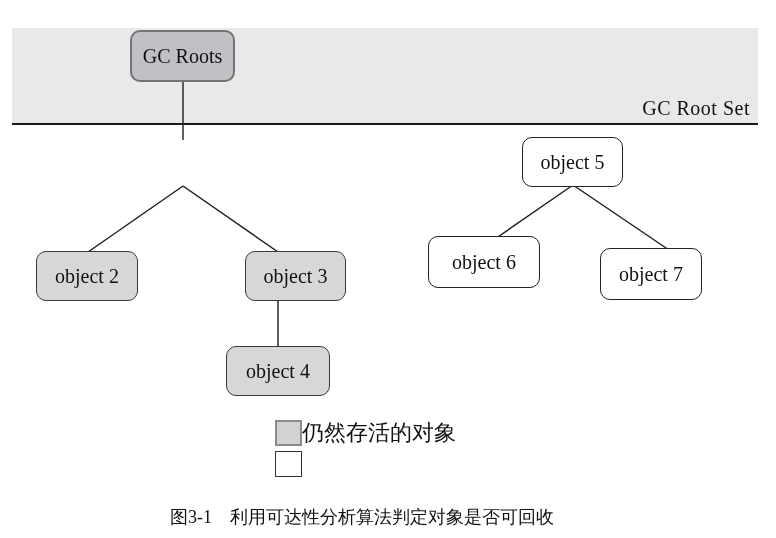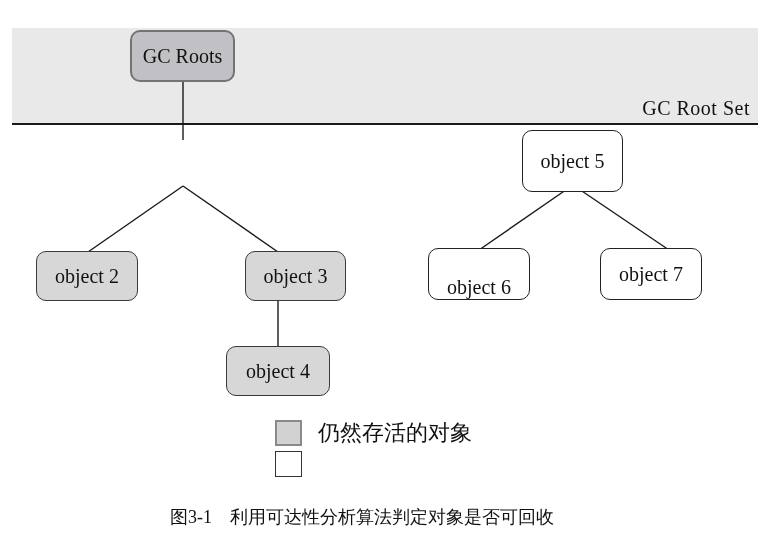--- a/index.html
+++ b/index.html
@@ -54,22 +54,22 @@
     border: 1.5px solid #3a3a3a;
   }
   .node.dead {
     background: #ffffff;
     border: 1.5px solid #222222;
   }
   .n1 { left: 132px; top: 138px; width: 101px; height: 50px; }
   .n2 { left:  36px; top: 251px; width: 102px; height: 50px; }
   .n3 { left: 245px; top: 251px; width: 101px; height: 50px; }
   .n4 { left: 226px; top: 346px; width: 104px; height: 50px; }
-  .n5 { left: 522px; top: 130px; width: 101px; height: 62px; }
-  .n6 { left: 428px; top: 248px; width: 102px; height: 52px; align-items: flex-end; }
+  .n5 { left: 522px; top: 137px; width: 101px; height: 50px; }
+  .n6 { left: 428px; top: 236px; width: 112px; height: 52px; }
   .n7 { left: 600px; top: 248px; width: 102px; height: 52px; }
   
   .legend {
     position: absolute;
     left: 275px; top: 419px;
   }
   .legend-row {
     display: flex;
     align-items: center;
     height: 27px;
@@ -82,21 +82,21 @@
   }
   .swatch.alive {
     background: #d2d2d2;
     border: 2px solid #8a8a8a;
   }
   .swatch.dead {
     background: #ffffff;
     border: 1.5px solid #333333;
   }
   .legend-label {
-    margin-left: 16px;
+    margin-left: 0;
     font-size: 22px;
     color: #111111;
     white-space: nowrap;
   }
   
   .caption {
     position: absolute;
     left: 0; top: 505px;
     width: 724px;
     text-align: center;

